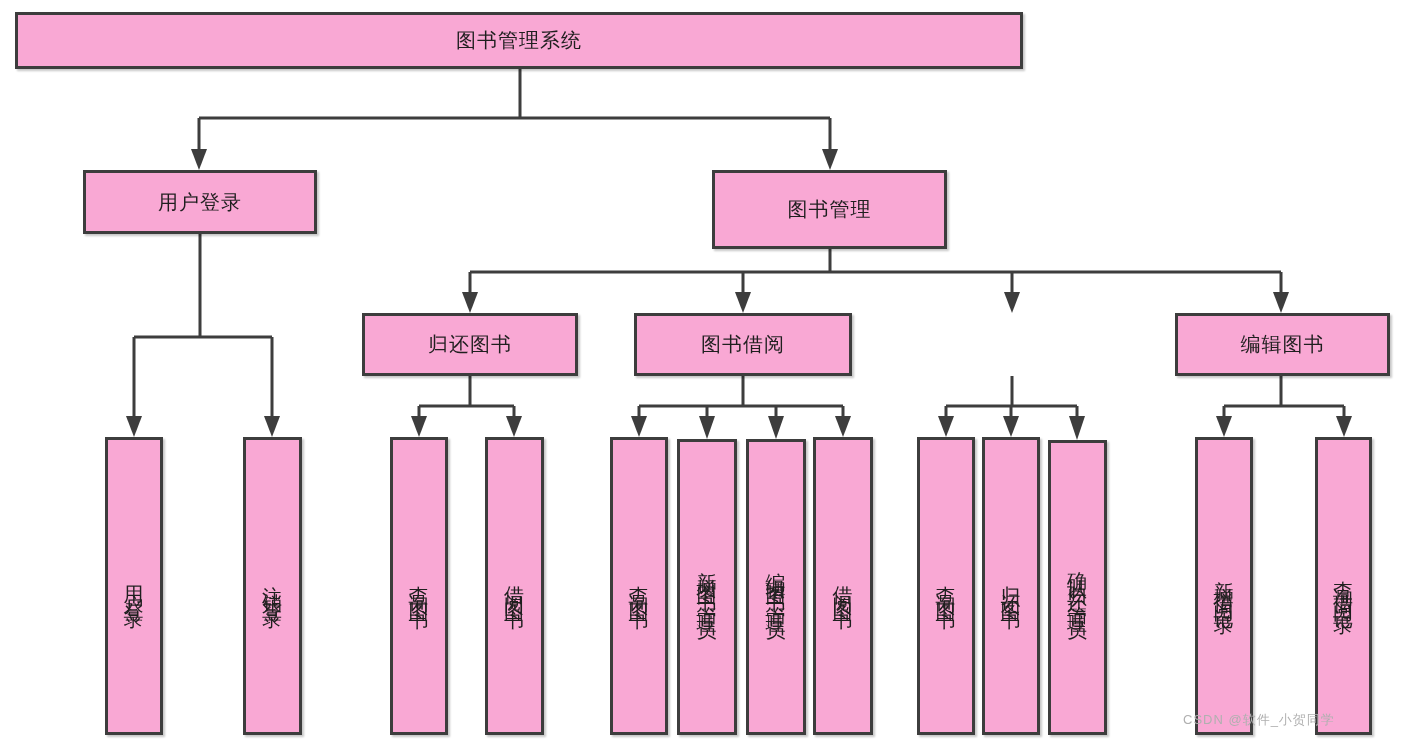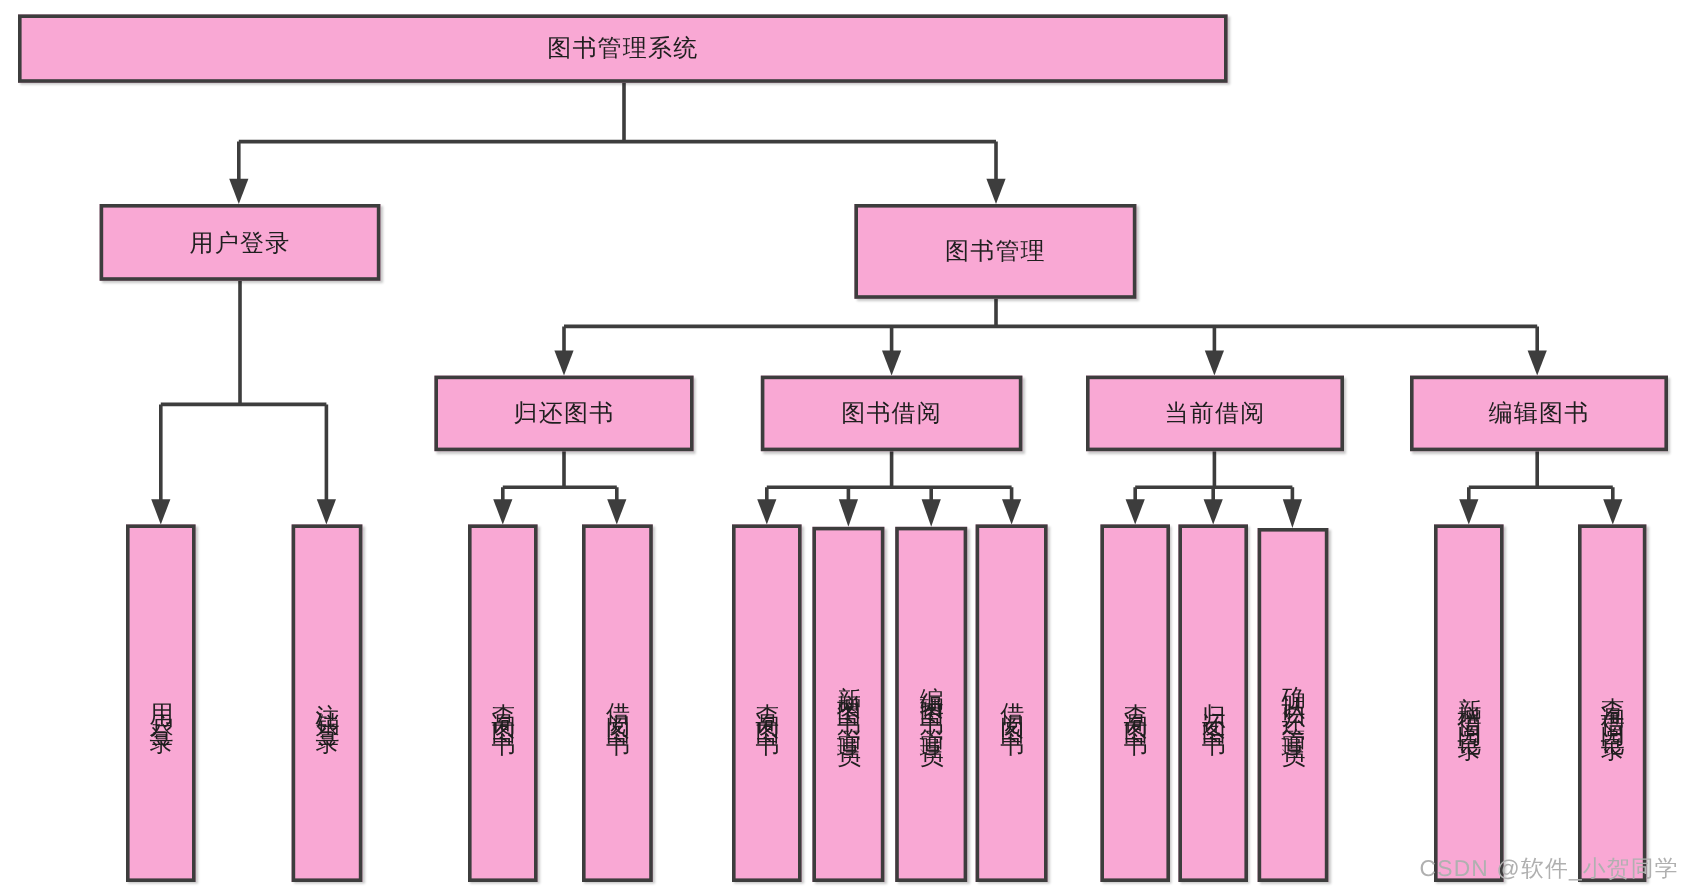--- a/index.html
+++ b/index.html
@@ -46,21 +46,21 @@
     line-height: 1;
     white-space: nowrap;
   }
   .vlabel.long {
     letter-spacing: 7px;
   }
   .watermark {
     position: absolute;
     left: 1183px;
     top: 711px;
-    font-size: 19px;
+    font-size: 13px;
     color: #b0b0b0;
     letter-spacing: 1px;
     white-space: nowrap;
   }
 </style>
 </head>
 <body>
 
 <div class="stage">
 
@@ -107,23 +107,20 @@
   <div class="box" style="left:712px;top:170px;width:235px;height:79px">
     <span class="hlabel">图书管理</span>
   </div>
 
   <div class="box" style="left:362px;top:313px;width:216px;height:63px">
     <span class="hlabel">归还图书</span>
   </div>
   <div class="box" style="left:634px;top:313px;width:218px;height:63px">
     <span class="hlabel">图书借阅</span>
   </div>
-  <div class="box" style="left:905px;top:313px;width:215px;height:63px">
-    <span class="hlabel">当前借阅</span>
-  </div>
   <div class="box" style="left:1175px;top:313px;width:215px;height:63px">
     <span class="hlabel">编辑图书</span>
   </div>
 
   <div class="box" style="left:105px;top:437px;width:58px;height:298px">
     <span class="vlabel">用户登录</span>
   </div>
   <div class="box" style="left:243px;top:437px;width:59px;height:298px">
     <span class="vlabel">注销登录</span>
   </div>

